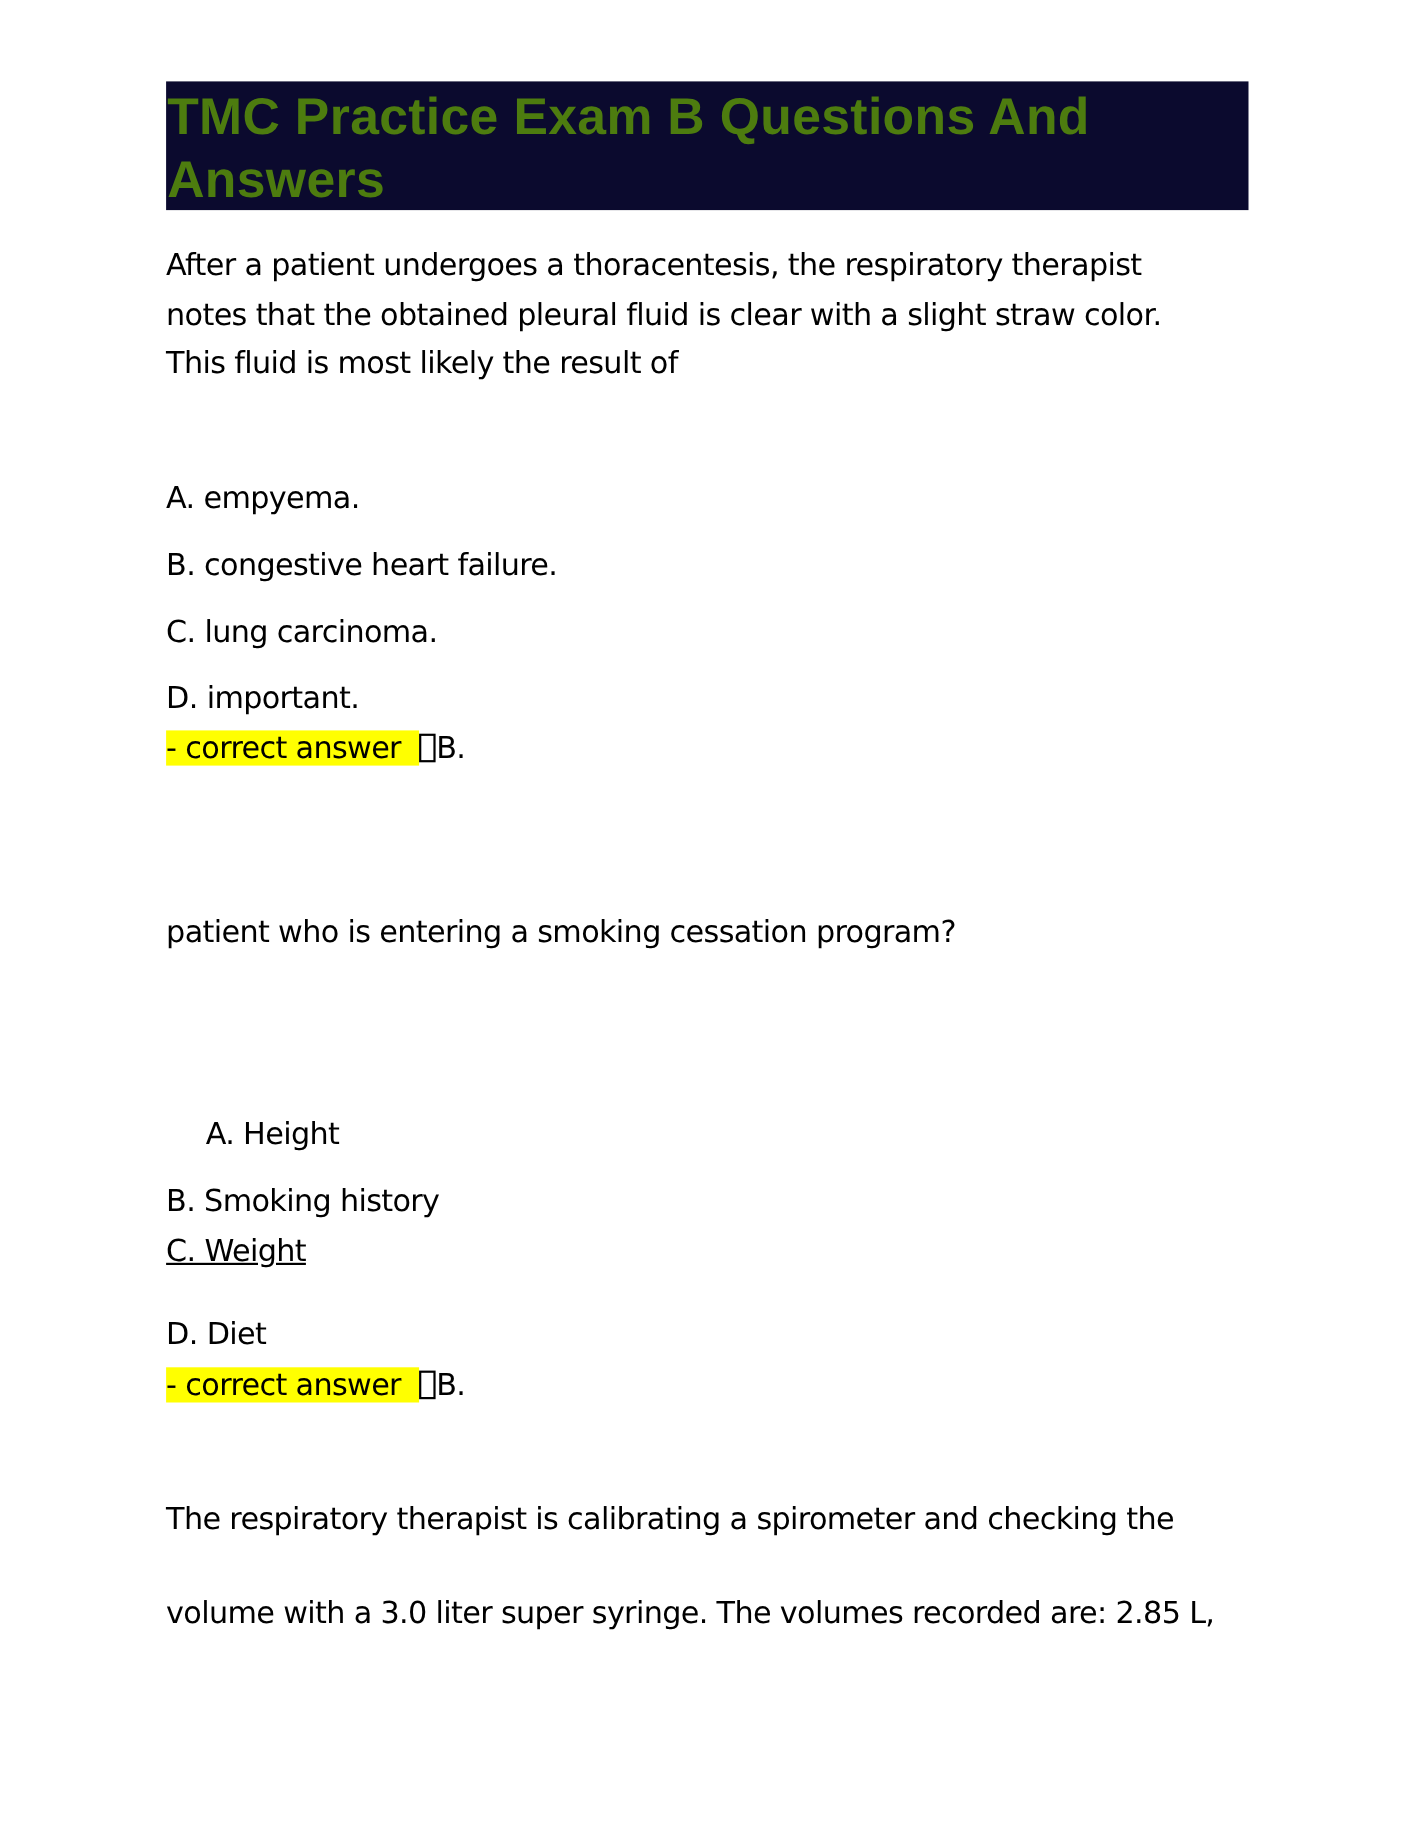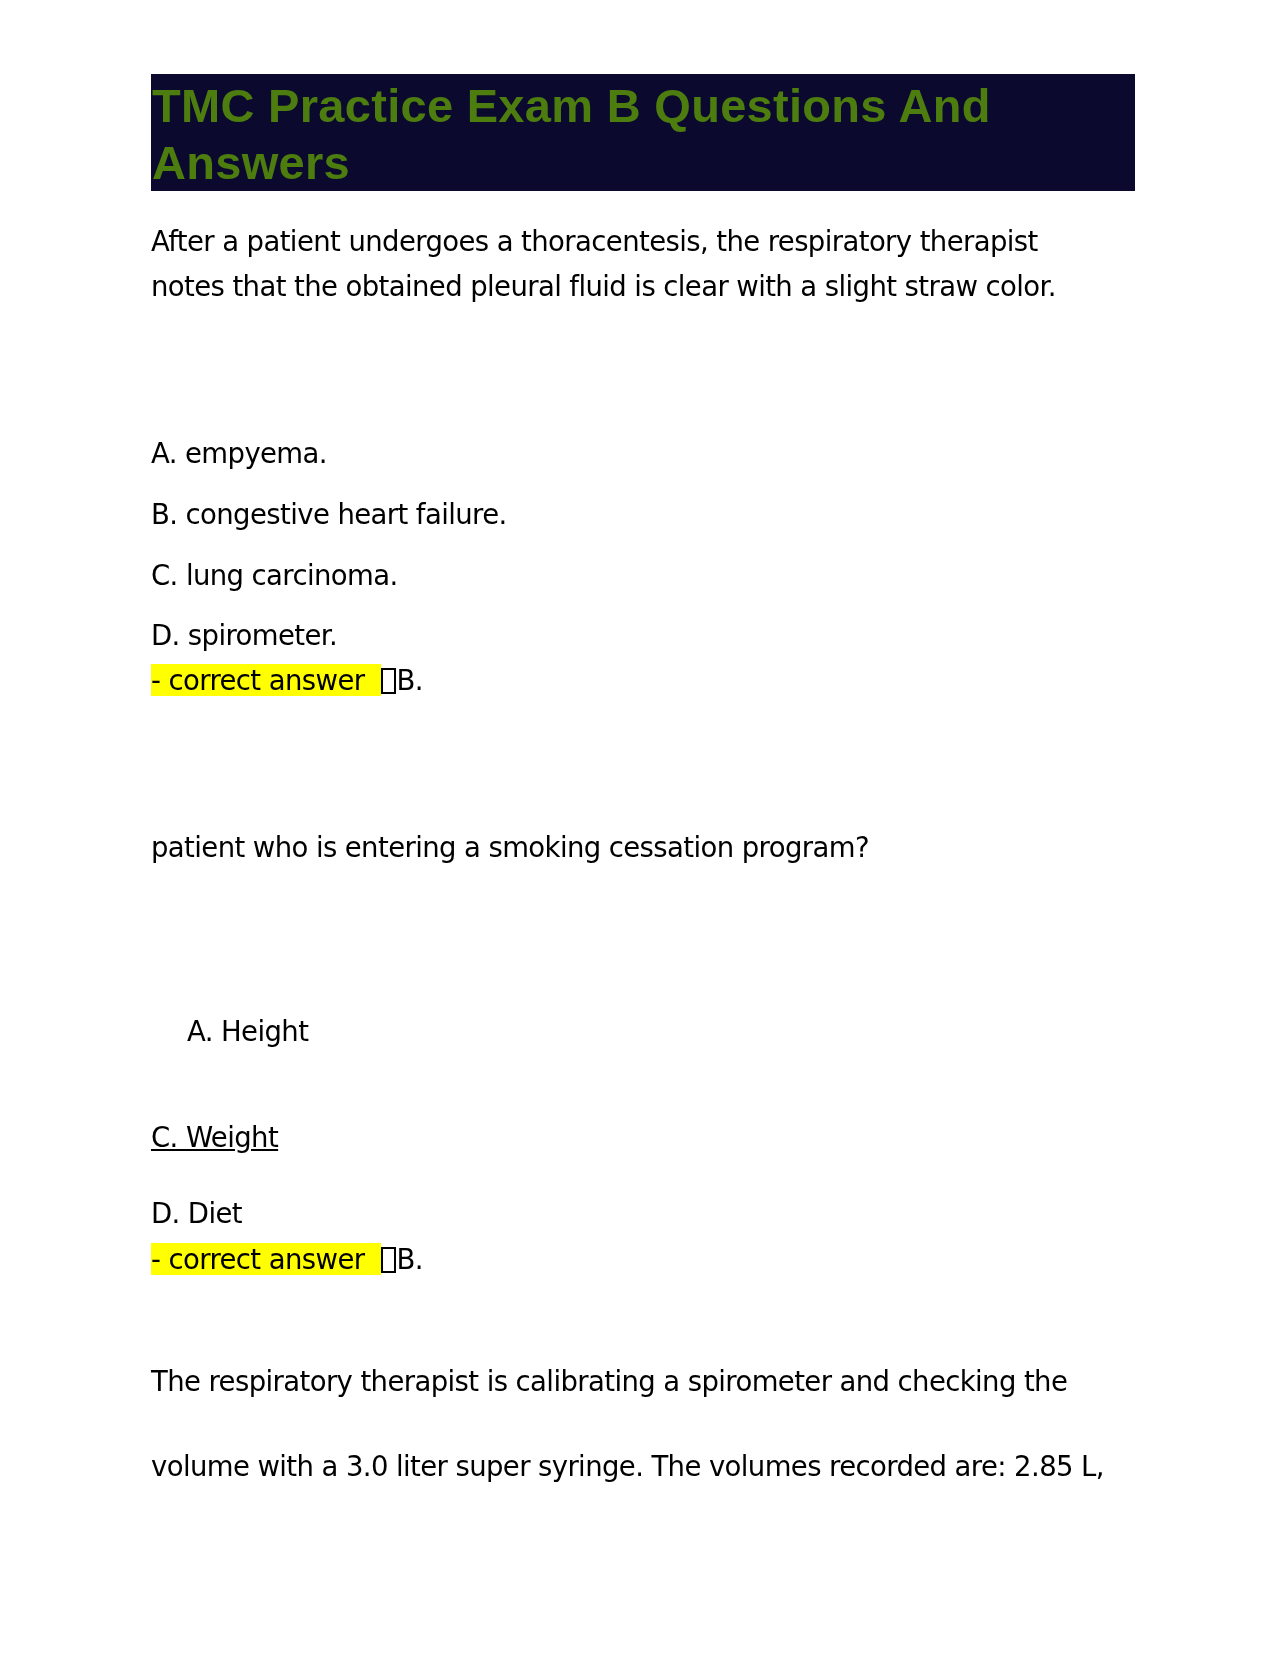--- a/index.html
+++ b/index.html
@@ -18,32 +18,34 @@
 </style>
 </head>
 <body>
 
 <div class="page">
 
   <div class="title-bar">TMC Practice Exam B Questions And Answers</div>
 
   <div class="text" style="top:264px;">notes that the obtained pleural fluid is clear with a slight straw color.</div>
   <div class="text" style="top:219px;">After a patient undergoes a thoracentesis, the respiratory therapist</div>
+  <div class="text" style="top:308px;">This fluid is most likely the result of</div>
 
   <div class="text" style="top:431px;">A. empyema.</div>
   <div class="text" style="top:492px;">B. congestive heart failure.</div>
   <div class="text" style="top:553px;">C. lung carcinoma.</div>
-  <div class="text" style="top:613px;">D. spirometer.</div>
+  <div class="text" style="top:613px;">D. important.</div>
   <div class="text" style="top:658px;">
     <span class="hl">- correct answer </span><span class="box"></span><span>B.</span>
   </div>
 
   <div class="text" style="top:825px;text-align:right;">patient who is entering a smoking cessation program?</div>
 
   <div class="text" style="top:1009px;margin-left:36px;">A. Height</div>
+  <div class="text" style="top:1070px;">B. Smoking history</div>
   <div class="text" style="top:1115px;text-decoration:underline;">C. Weight</div>
   <div class="text" style="top:1191px;">D. Diet</div>
   <div class="text" style="top:1237px;">
     <span class="hl">- correct answer </span><span class="box"></span><span>B.</span>
   </div>
 
   <div class="text" style="top:1359px;">The respiratory therapist is calibrating a spirometer and checking the</div>
   <div class="text" style="top:1404px;margin-top:40px;">volume with a 3.0 liter super syringe. The volumes recorded are: 2.85 L,</div>
 
 </div>

